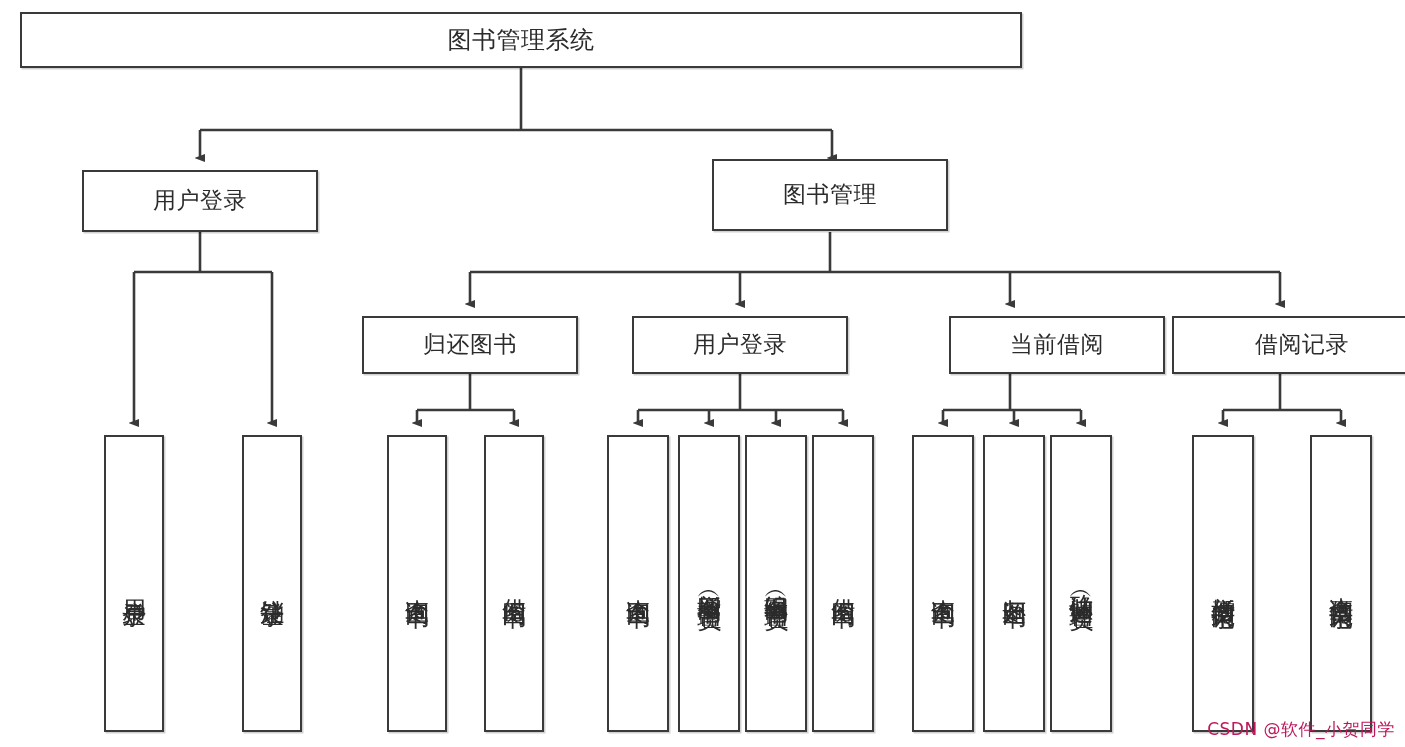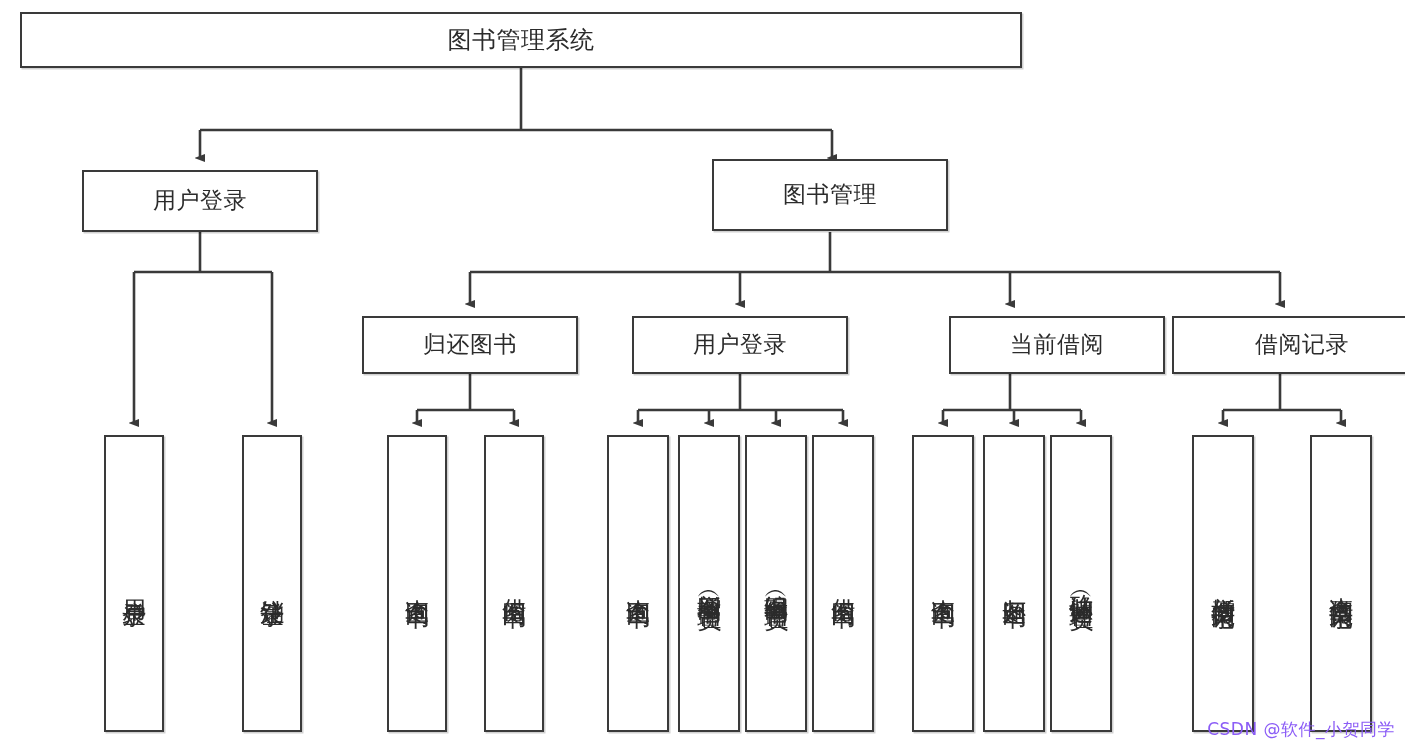--- a/index.html
+++ b/index.html
@@ -55,21 +55,21 @@
     font-size:24px;
     line-height:1.18;
     letter-spacing:2px;
     max-height:100%;
   }
   #watermark{
     position:absolute;
     right:10px;
     bottom:6px;
     font-size:17px;
-    color:#8b5cf6;
+    color:#be185d;
     letter-spacing:0.5px;
     white-space:nowrap;
     font-family:"DejaVu Sans","Liberation Sans",sans-serif;
   }
 </style>
 </head>
 <body>
 
 <div id="canvas">
 

